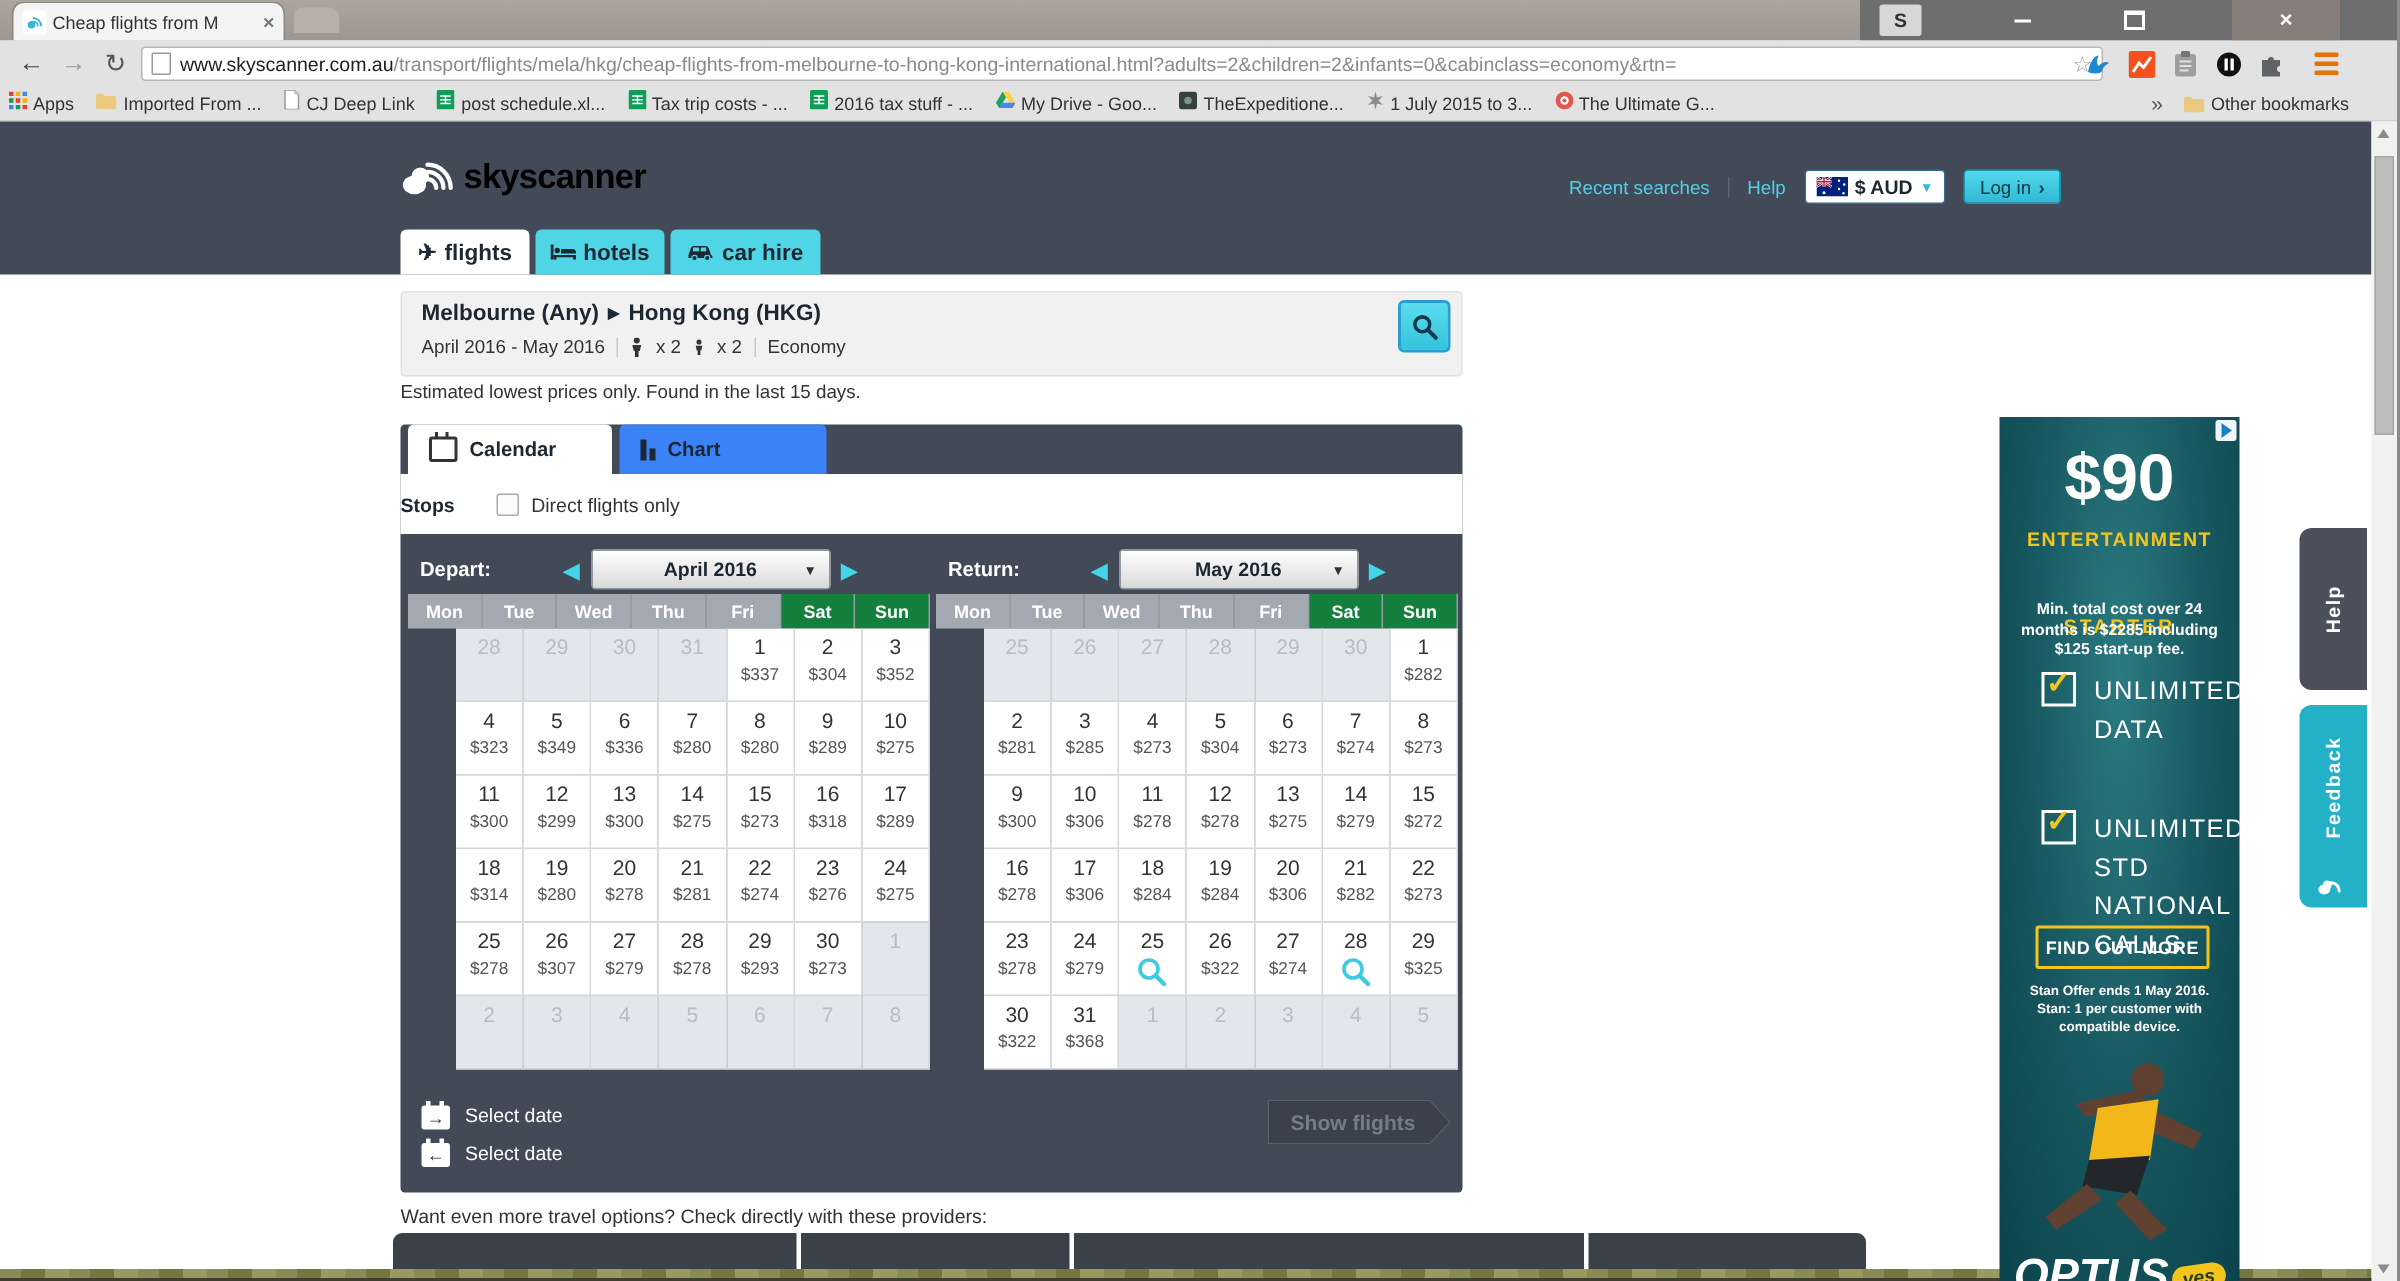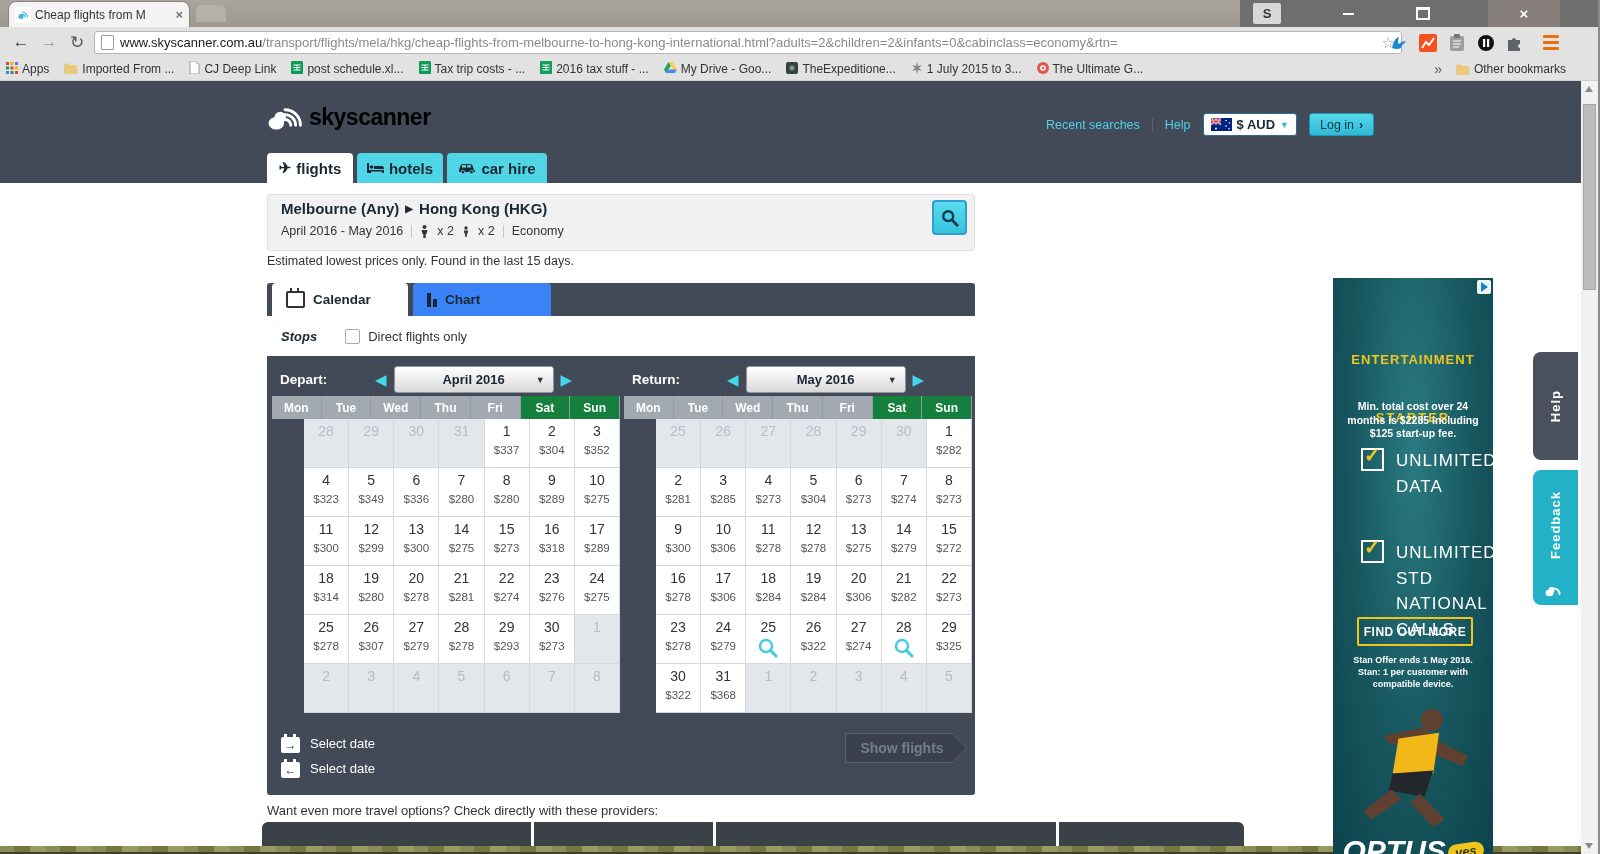--- a/index.html
+++ b/index.html
@@ -79,21 +79,21 @@
         padding:0 14px;font-size:13.5px;font-weight:bold;color:#1b2733;box-sizing:border-box;}
   #ctab-calendar{left:272px;width:136px;background:#fff;}
   #ctab-chart{left:413px;width:138px;background:#3b82f6;}
   .calicon{width:15px;height:13px;border:2px solid #333;border-radius:2px;position:relative;background:#fff;}
   .calicon:before{content:"";position:absolute;left:2px;top:-5px;width:2px;height:4px;background:#333;box-shadow:7px 0 0 #333;}
   .charticon{display:flex;align-items:flex-end;gap:2px;height:14px;}
   .charticon i{display:block;width:4px;background:#1b2733;}
   .charticon i:nth-child(1){height:14px;} .charticon i:nth-child(2){height:8px;}
 
   #stopsbar{left:267px;top:316px;width:708px;height:40px;background:#fff;display:flex;align-items:center;}
-  #stops-label{font-size:13px;font-weight:bold;color:#1b2733;margin-left:14px;font-style:italic;}
+  #stops-label{font-size:13px;font-weight:bold;color:#1b2733;}
   #direct-cb{width:13px;height:13px;background:#fbfbfb;border:1px solid #ababab;border-radius:2px;margin-left:28px;}
   #direct-label{font-size:13px;color:#333;margin-left:8px;}
 
   .monthbar{top:363px;height:33px;display:flex;align-items:center;}
   #mb-depart{left:272px;width:348px;} #mb-return{left:624px;width:348px;}
   .mb-label{color:#fff;font-size:13.5px;font-weight:bold;margin-left:8px;width:88px;}
   .mb-arrow{color:#43d6e8;font-size:15px;padding:0 7px;}
   .mb-select{width:158px;height:25px;background:linear-gradient(#fff,#d9d9d9);border:1px solid #8d959e;border-radius:3px;
              display:flex;align-items:center;justify-content:center;position:relative;}
   .mb-select .mval{font-size:13px;font-weight:bold;color:#1b2733;}
@@ -852,20 +852,21 @@
     <span class="prov-div" style="left:451px;"></span>
     <span class="prov-div" style="left:794px;"></span>
   </div>
   <div id="grass" class="abs"></div>
   <div id="frameline" class="abs"></div>
 
   <div id="ad" class="abs">
     <span id="adchoices">
         <i></i>
       </span>
+    <div id="ad-price">$90</div>
     <div id="ad-l1">ENTERTAINMENT</div>
     <div id="ad-l2">STARTER</div>
     <div id="ad-terms">Min. total cost over 24 months is $2285 including $125 start-up fee.</div>
     <div id="ad-f1" class="ad-feature">
       <span class="ad-cb"></span>
       <span class="ad-ftext">UNLIMITED DATA</span>
     </div>
     <div id="ad-f2" class="ad-feature">
       <span class="ad-cb"></span>
       <span class="ad-ftext">UNLIMITED STD NATIONAL CALLS</span>

